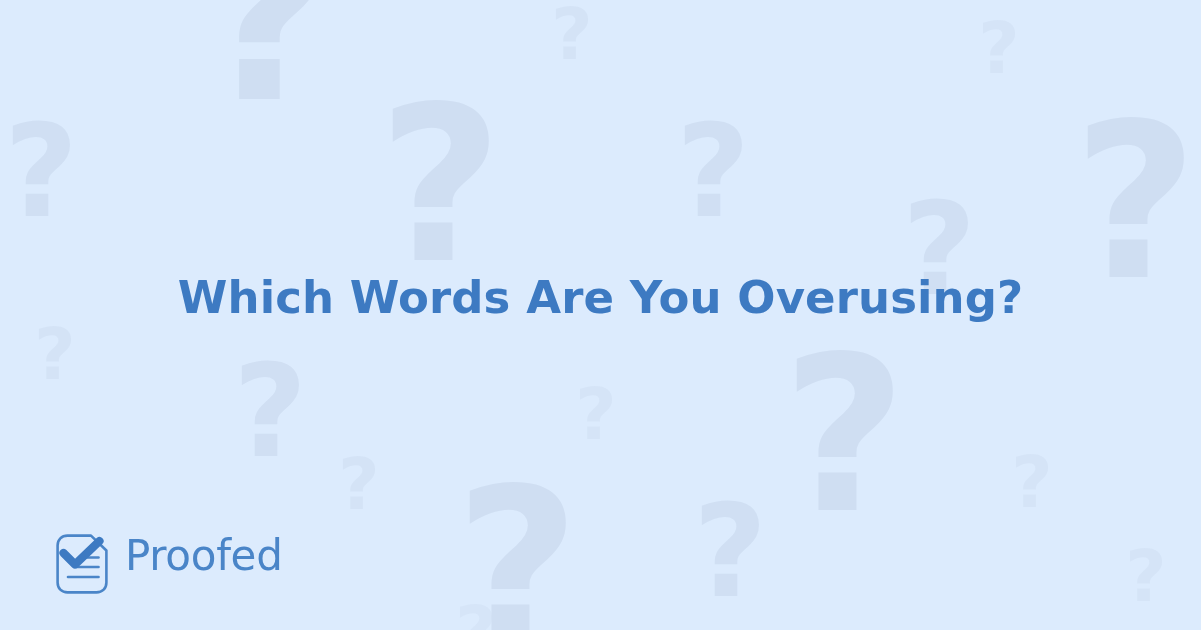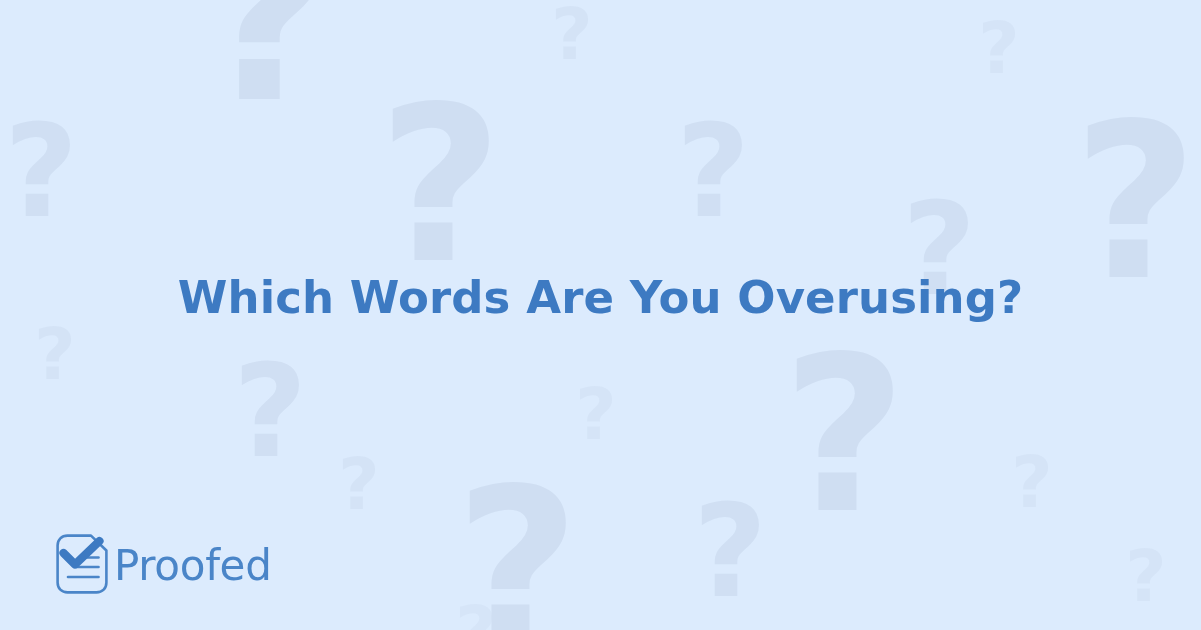--- a/index.html
+++ b/index.html
@@ -64,22 +64,21 @@
     position: relative;
     top: -18px;
   }
 
   
   #logo {
     position: absolute;
     left: 55px;
     bottom: 35px;
     display: flex;
-    align-items: center;
-    gap: 5px;
+    gap: 16px;
   }
   #logo-mark {
     width: 54px;
     height: 62px;
     display: block;
     flex: 0 0 auto;
   }
   #logo-word {
     font-family: "DejaVu Sans", "Liberation Sans", sans-serif;
     font-weight: 400;

